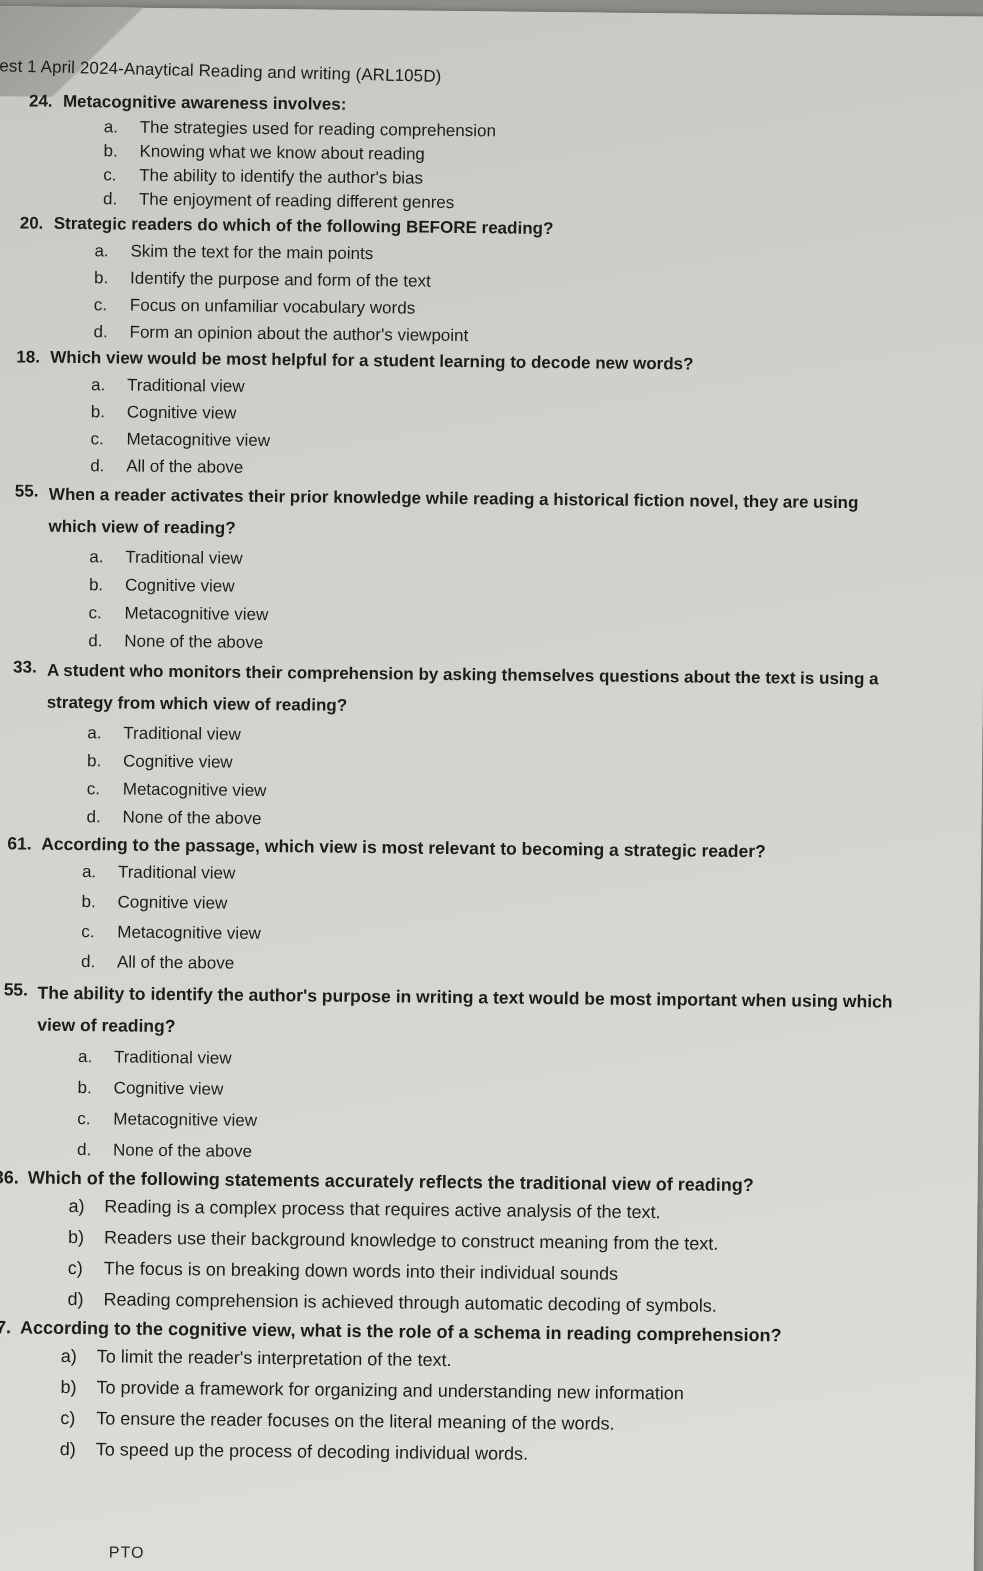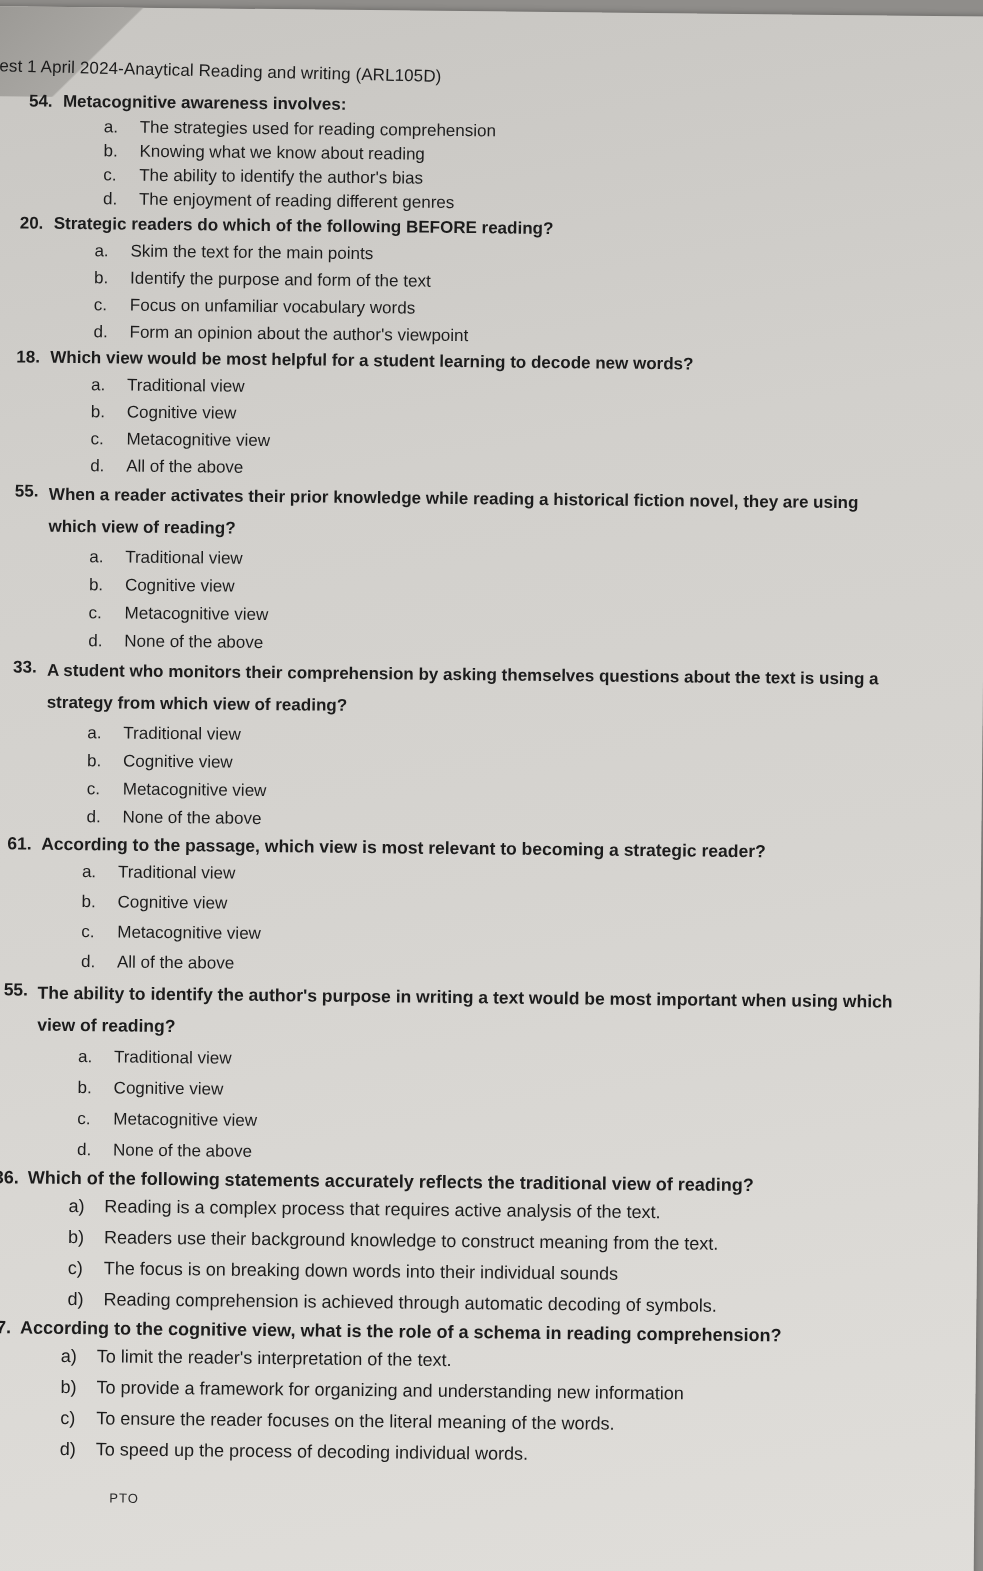--- a/index.html
+++ b/index.html
@@ -88,37 +88,37 @@
     .q32 .option, .q33 .option { line-height: 28px; }
     .q34 .option { line-height: 30px; }
     .q35 .option { line-height: 31px; }
     .q36 .option, .q37 .option { line-height: 31px; font-size: 18px; }
     .q36 .q-stem, .q37 .q-stem { font-size: 18px; }
     .q34 .q-stem, .q35 .q-stem { font-size: 17.5px; }
     .stem-wrap .q-text { line-height: 32px; }
     .pto {
       position: absolute;
       left: 145px;
-      top: 1483px;
-      font-size: 13px;
+      top: 1536px;
+      font-size: 16px;
       color: #2a2a2a;
       letter-spacing: 1px;
     }
   </style>
 </head>
 <body>
 
 <div class="page">
   <div class="corner-fold"></div>
   <div class="content">
     <div class="header">est 1 April 2024-Anaytical Reading and writing (ARL105D)</div>
 
     <div class="question q29" style="margin-left:30px;">
       <div class="q-stem">
-        <span class="q-num">54.</span>
+        <span class="q-num">24.</span>
         <span class="q-text">Metacognitive awareness involves:</span>
       </div>
       <ul class="options">
         <li class="option">
             <span class="opt-letter">a.</span>
             <span class="opt-text">The strategies used for reading comprehension</span>
           </li>
         <li class="option">
             <span class="opt-letter">b.</span>
             <span class="opt-text">Knowing what we know about reading</span>

